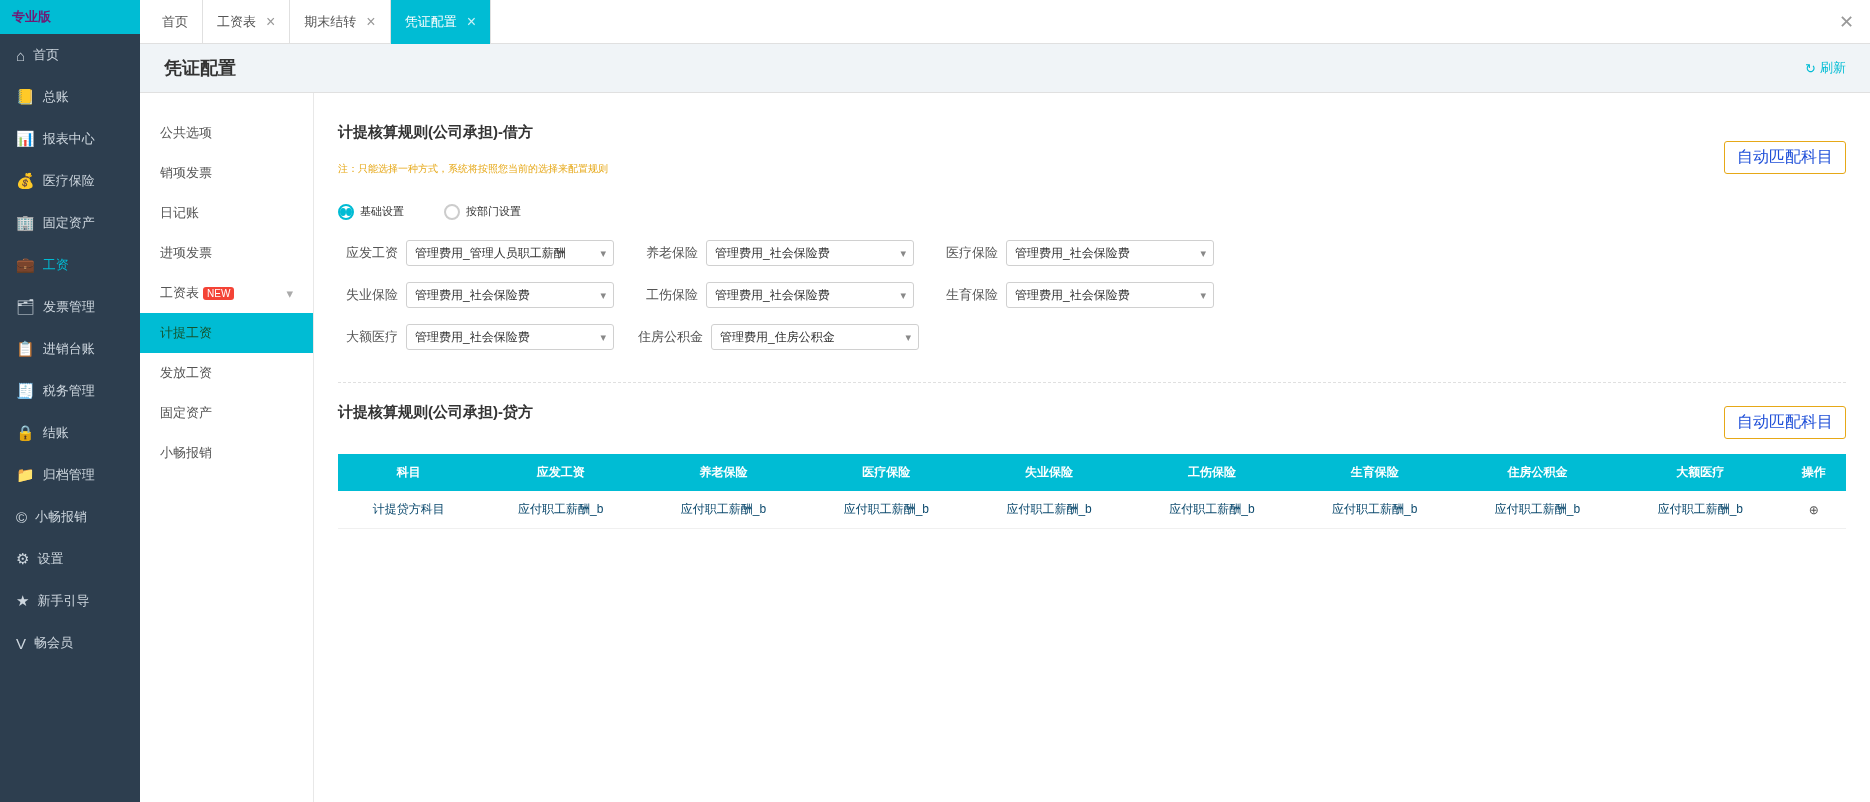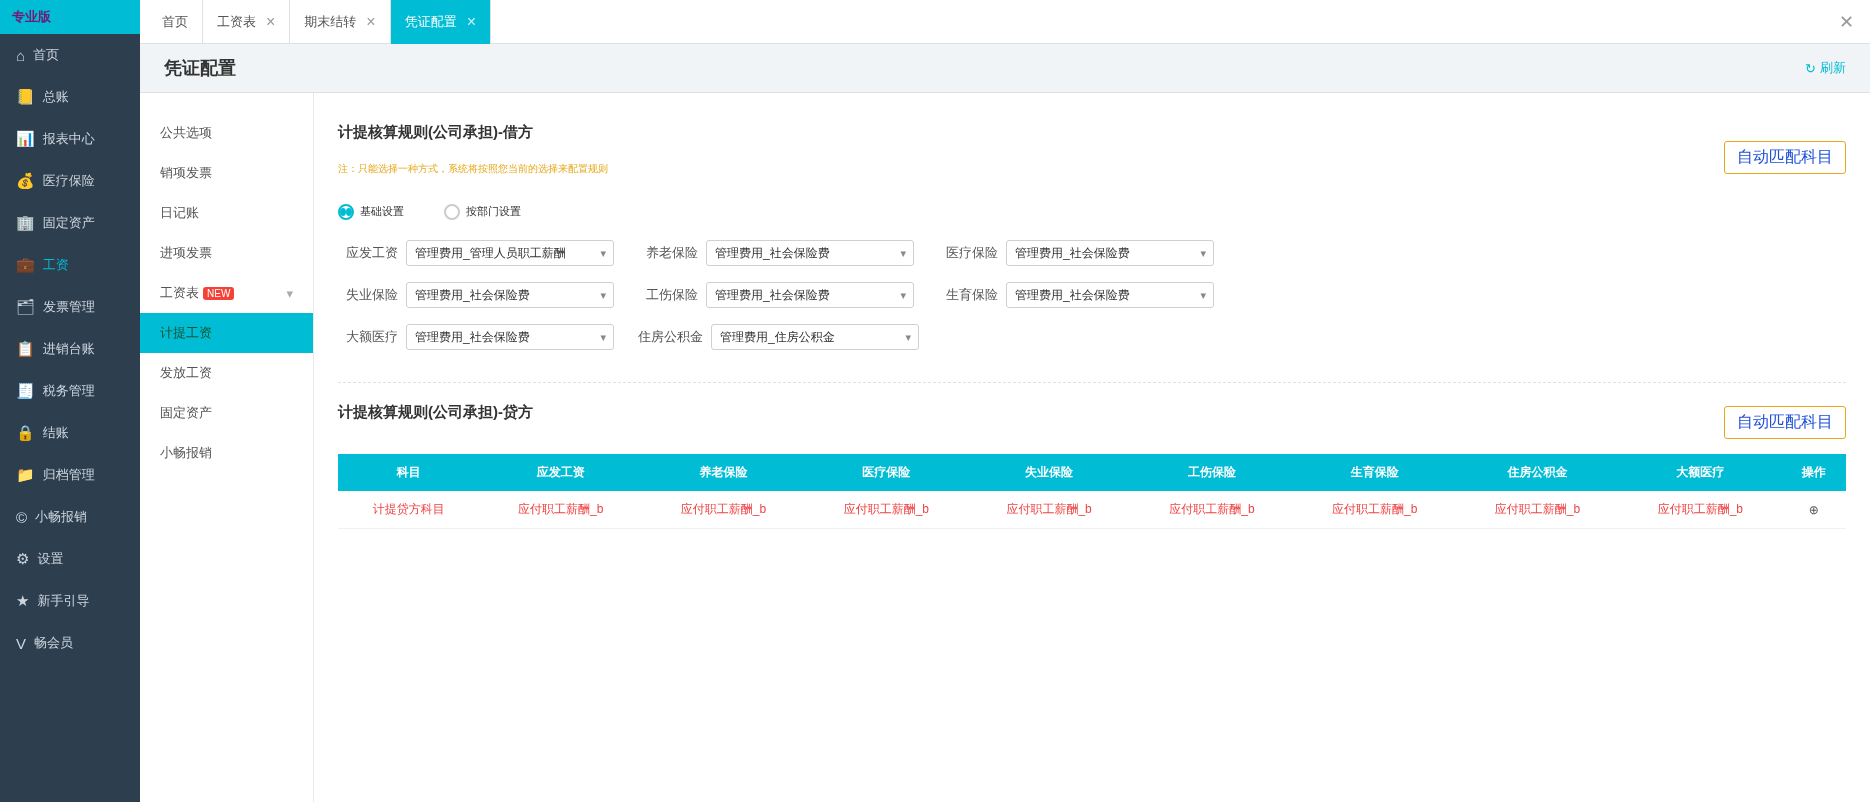--- a/index.html
+++ b/index.html
@@ -277,21 +277,21 @@
     .data-table th {
       padding: 10px 8px;
       text-align: center;
       font-weight: bold;
       white-space: nowrap;
     }
     .data-table td {
       padding: 10px 8px;
       text-align: center;
       border-bottom: 1px solid #f0f0f0;
-      color: #ef4444;
+      color: #0c4a6e;
       white-space: nowrap;
     }
 
     .close-btn {
       background: none;
       border: none;
       cursor: pointer;
       color: #999;
       font-size: 16px;
       margin-left: 4px;

